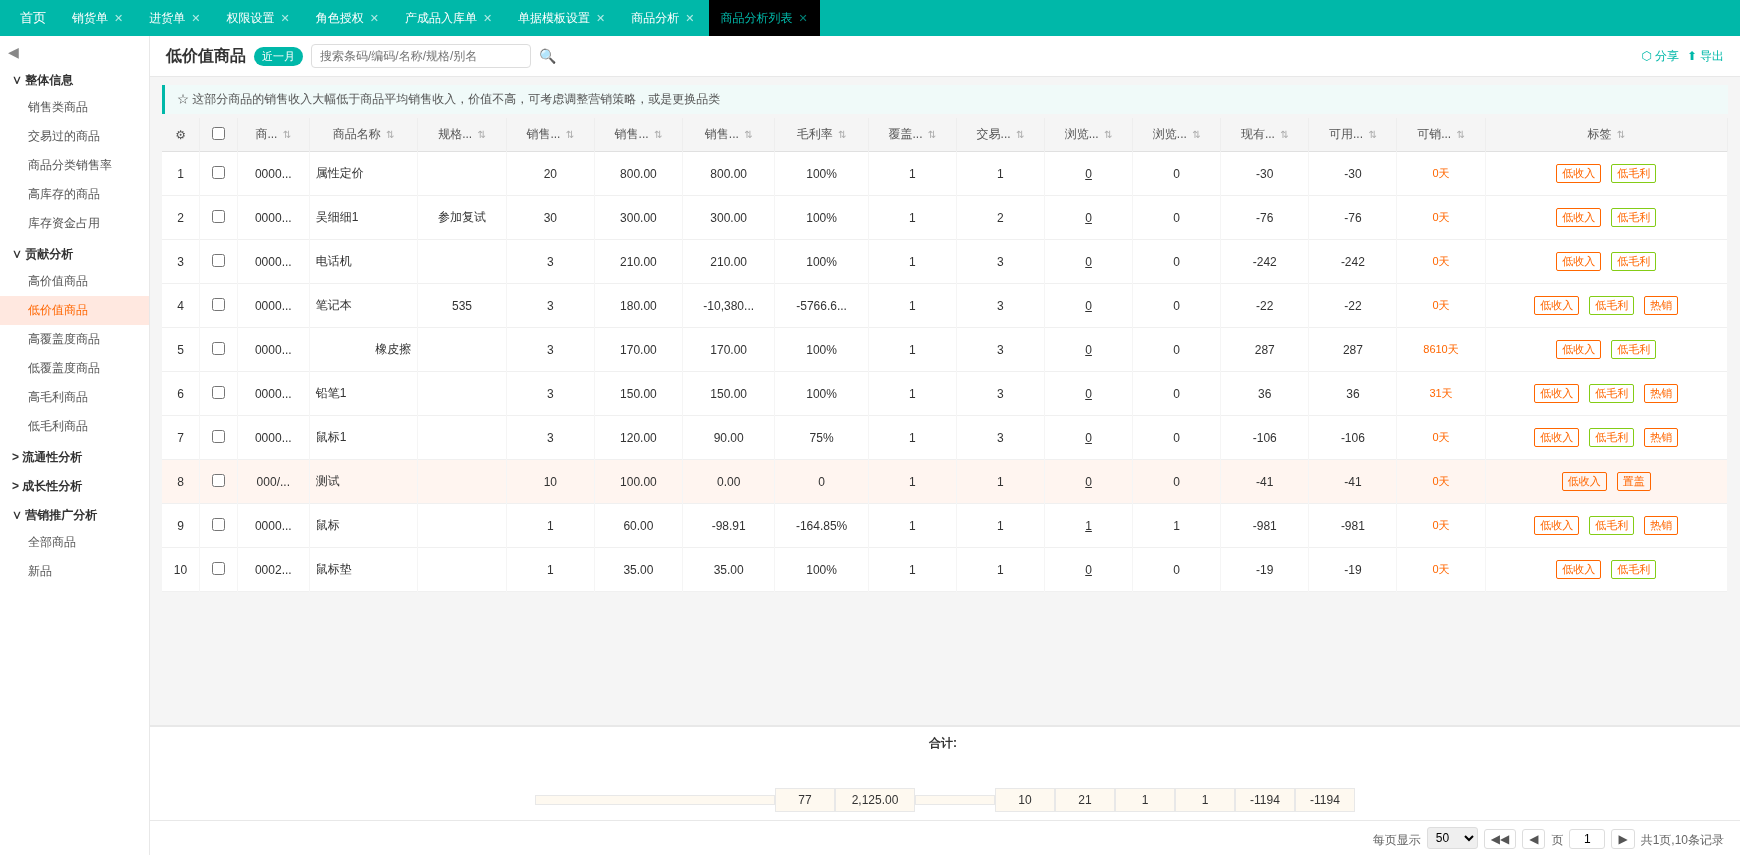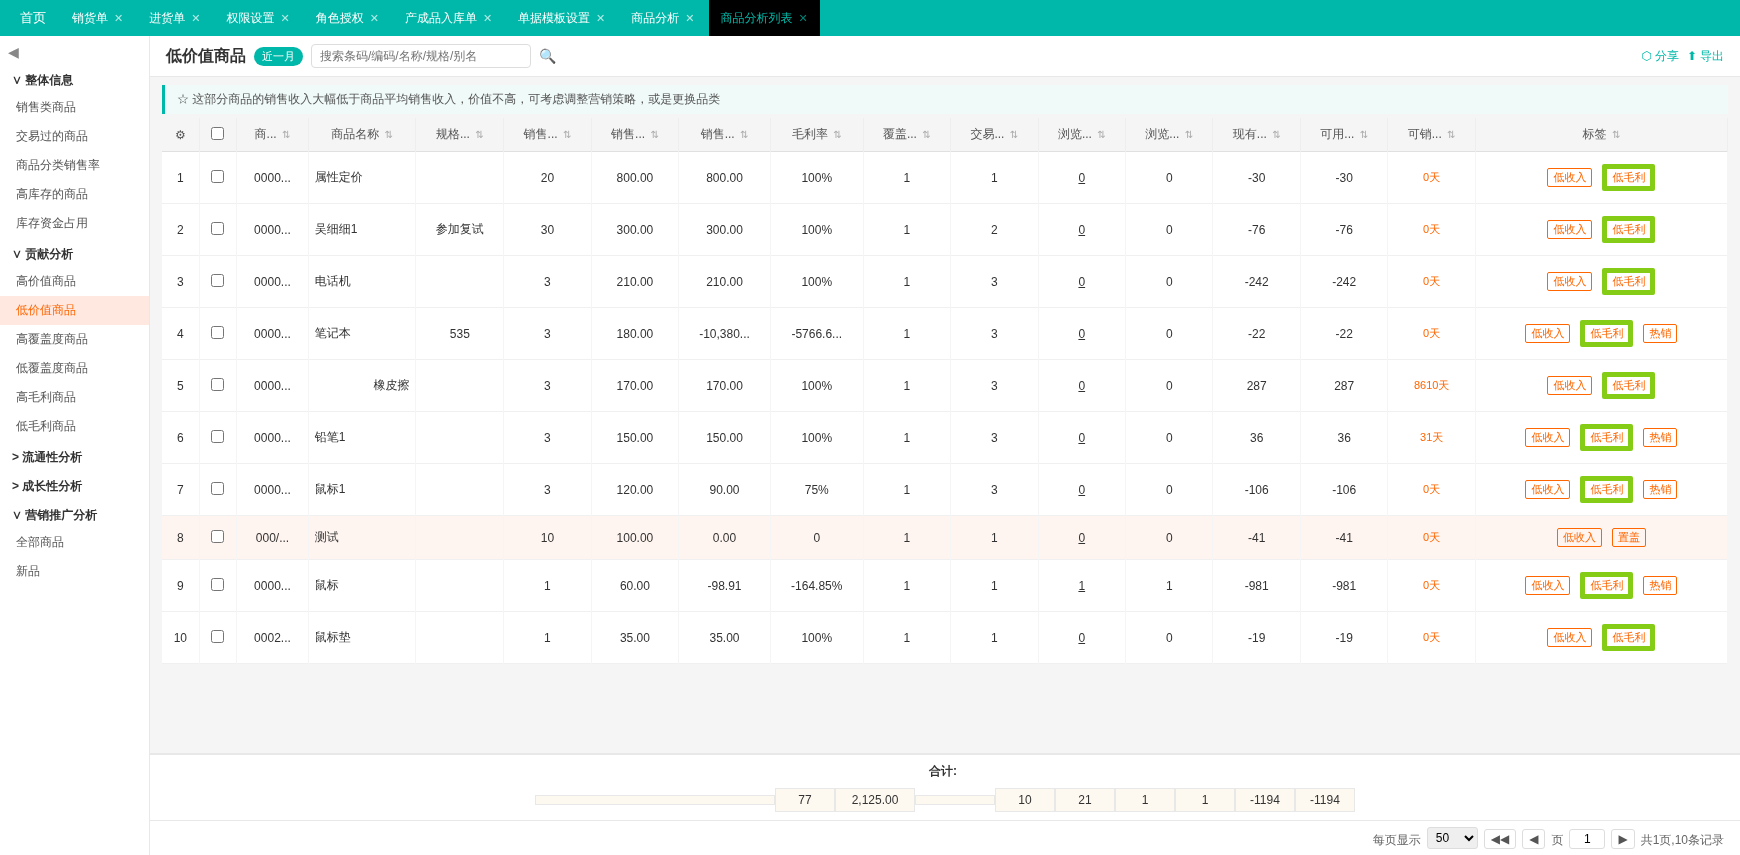--- a/index.html
+++ b/index.html
@@ -44,21 +44,21 @@
     .sidebar-group-title {
       color: #333;
       padding: 8px 12px 4px;
       font-weight: bold;
       font-size: 12px;
       display: flex;
       align-items: center;
       gap: 4px;
     }
     .sidebar-item {
-      padding: 6px 16px;
+      padding: 6px 28px;
       color: #555;
       cursor: pointer;
       white-space: nowrap;
       overflow: hidden;
       text-overflow: ellipsis;
     }
     .sidebar-item.active { background: #ffe8e0; color: #ff6600; }
 
     
     .content-area {
@@ -156,21 +156,21 @@
       border-right: 1px solid #f5f5f5;
     }
     .tag {
       display: inline-block;
       padding: 1px 5px;
       border-radius: 2px;
       font-size: 11px;
       margin: 5px;
     }
     .tag-low-income { color: #ff6600; border: 1px solid #ff6600; }
-    .tag-low-profit { color: #ff6600; border: 5px solid #84cc16; }
+    .tag-low-profit { color: #ff6600; border: 1px solid #84cc16; }
     .tag-hot { color: #ff6600; border: 1px solid #ff6600; }
     .tag-backorder { color: #ff6600; border: 1px solid #ff6600; }
     .days-tag { color: #ff6600; font-size: 11px; }
     .underline { text-decoration: underline; cursor: pointer; }
 
     
     input[type=checkbox] { cursor: pointer; }
 
     
     .footer-bar {
@@ -181,20 +181,21 @@
       align-items: center;
       gap: 8px;
       flex-direction: column;
     }
     .total-label { font-weight: bold; color: #333; margin-right: 4px; }
     .total-row {
       display: flex;
       align-items: center;
       gap: 0;
       flex: 1;
+      margin-top: 28px;
     }
     .total-cell {
       padding: 4px 8px;
       background: #fef9f0;
       border: 1px solid #e8e8e8;
       color: #333;
       min-width: 60px;
       text-align: center;
     }
 

